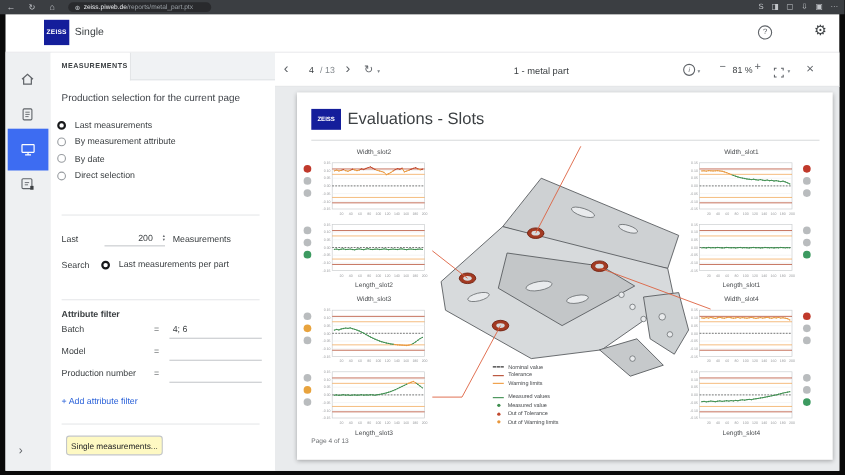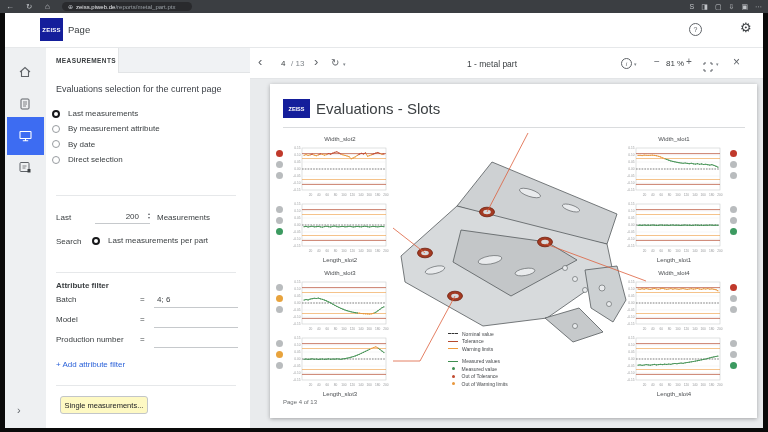--- a/index.html
+++ b/index.html
@@ -91,21 +91,21 @@
         <span>◨</span>
         <span>▢</span>
         <span>⇩</span>
         <span>▣</span>
         <span>⋯</span>
       </div>
   </div>
 
   <div class="app-base"></div>
   <div class="zeiss-logo">ZEISS</div>
-  <div class="piweb">Page</div>
+  <div class="piweb">Single</div>
   <div class="help-circle">?</div>
   <div class="gear">⚙</div>
   <div class="hdr-rule"></div>
 
   <div class="rail"></div>
   <div class="rail-item" style="top:59px;">
     <svg width="14" height="14" viewBox="0 0 14 14">
         <path d="M2 7 L7 2.5 L12 7 M3.5 6 V11.5 H10.5 V6" fill="none" stroke="#5f6368" stroke-width="1.1"></path>
       </svg>
   </div>
@@ -126,21 +126,21 @@
         <rect x="2" y="2.5" width="9" height="9" rx="1" fill="none" stroke="#5f6368" stroke-width="1"></rect>
         <path d="M4.5 6 H8.5 M4.5 8 H7.5" stroke="#5f6368" stroke-width="0.8"></path>
         <rect x="9.5" y="9" width="3" height="3.5" fill="#3c4043"></rect>
       </svg>
   </div>
   <div class="rail-expand">›</div>
 
   <div class="panel"></div>
   <div class="tab-rest"></div>
   <div class="tab">MEASUREMENTS</div>
-  <div class="p-heading">Evaluations selection for the current page</div>
+  <div class="p-heading">Production selection for the current page</div>
   <div class="abs" style="left:52px;top:106px;" id="radio-list">
       <div class="radio-row">
         <span class="rdot sel"></span>
         <span class="rlabel">Last measurements</span>
       </div>
       <div class="radio-row">
         <span class="rdot"></span>
         <span class="rlabel">By measurement attribute</span>
       </div>
       <div class="radio-row">

